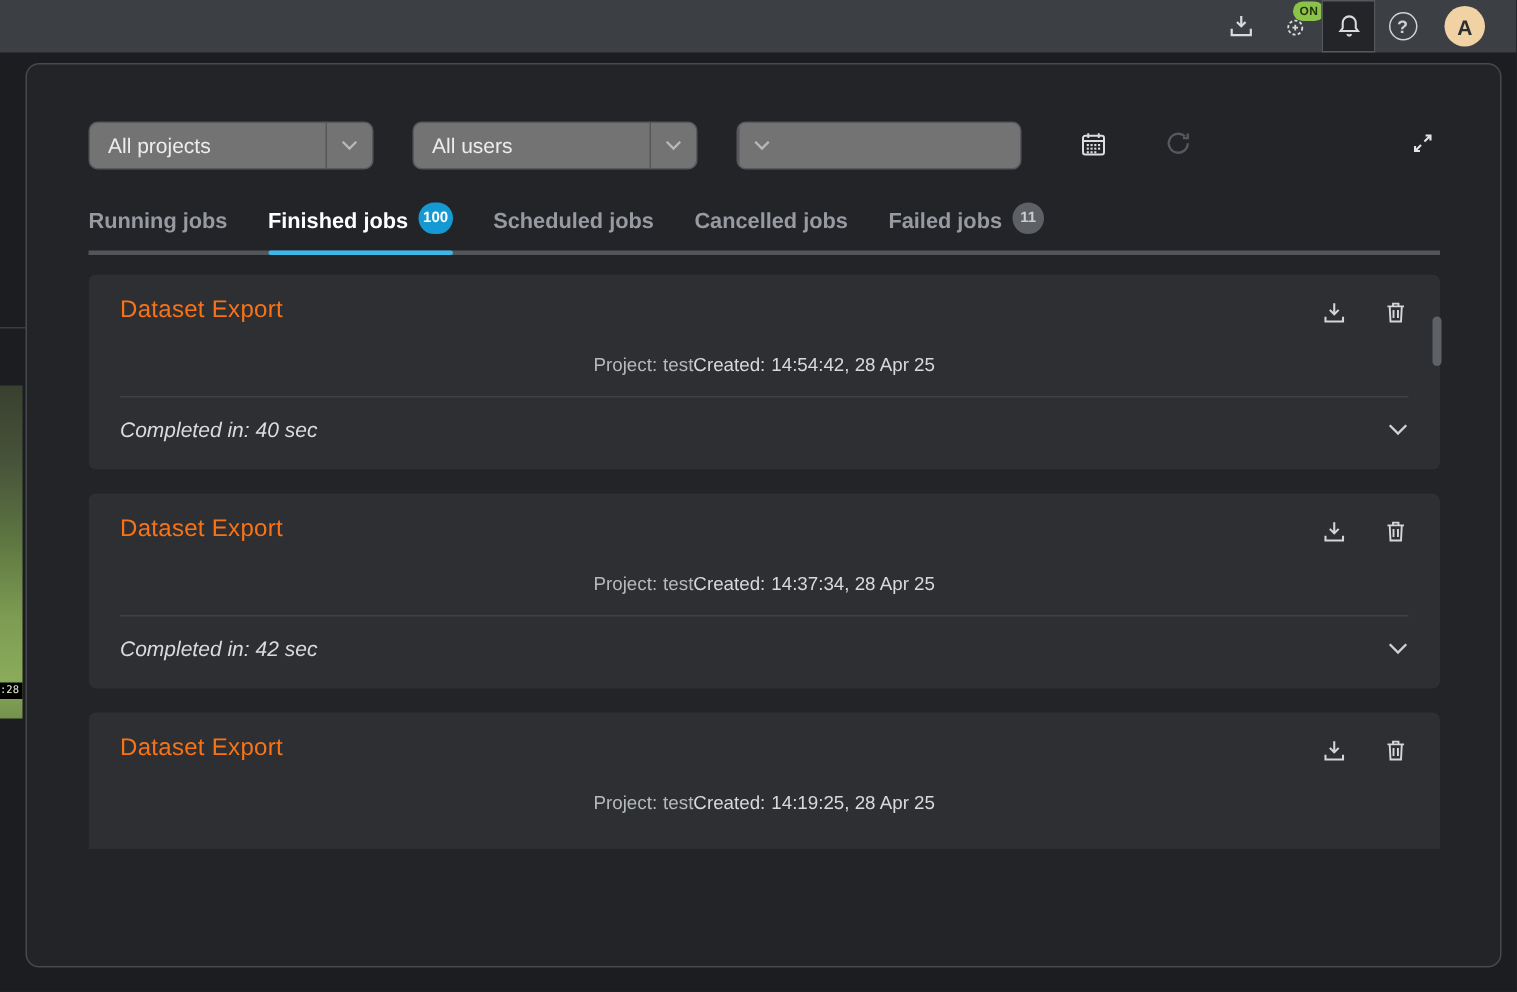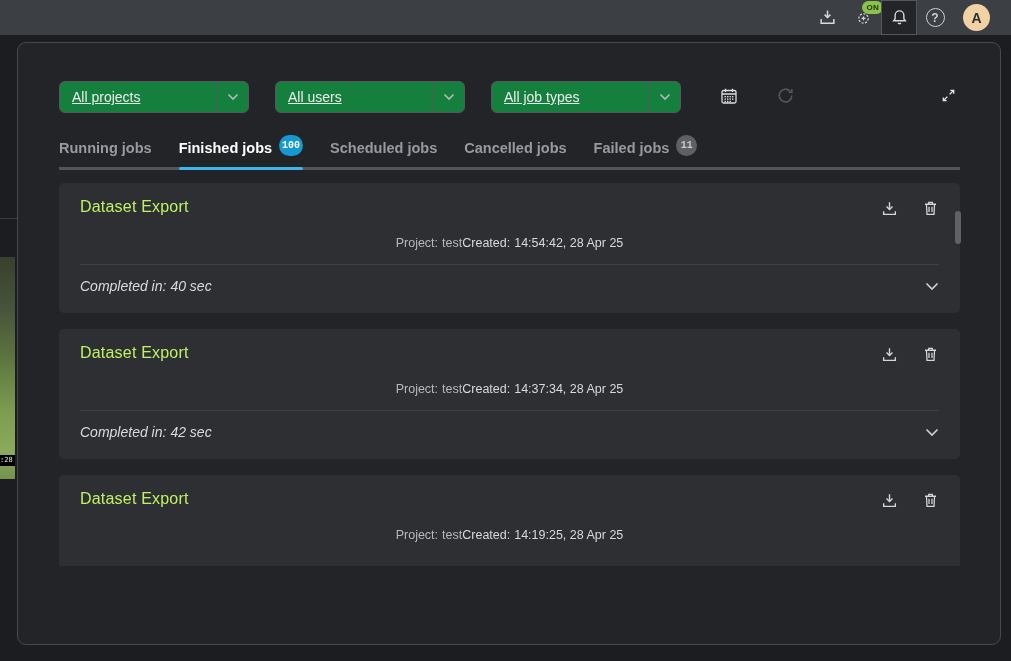--- a/index.html
+++ b/index.html
@@ -57,22 +57,22 @@
   .modal {
     position:absolute; left:17px; top:42px; width:984px; height:603px;
     background:#222428; border:1px solid #47494e; border-radius:9px;
     padding:38px 40px 0 41px; z-index:2;
   }
 
   
   .filters-row { display:flex; align-items:center; height:32px; }
   .dropdown {
     display:flex; align-items:stretch; width:190px; height:32px;
-    background:#15803d; border:1px solid #56585c; border-radius:6px;
-    margin-right:26px; cursor:pointer; overflow:hidden;text-decoration:underline;
+    background:#737373; border:1px solid #56585c; border-radius:6px;
+    margin-right:26px; cursor:pointer; overflow:hidden;
   }
   .dd-value {
     flex:1; display:flex; align-items:center; padding-left:12px;
     font-size:14px; color:#eceded; white-space:nowrap;
   }
   .dd-caret {
     width:31px; border-left:1px solid #56585c; display:flex;
     align-items:center; justify-content:center; color:#b6b8bb;
   }
   .icon-btn {
@@ -94,21 +94,21 @@
     white-space:nowrap;
   }
   .tab.active { color:#ffffff; }
   .tab.active::after {
     content:""; position:absolute; left:0; right:0; bottom:-3px; height:3px;
     background:#3db6e9; border-radius:2px;
   }
   .badge {
     min-width:21px; height:21px; padding:0 3px; border-radius:11px;
     display:flex; align-items:center; justify-content:center;
-    font-size:10px; font-weight:bold; color:#fff;font-family:Liberation Mono, monospace;
+    font-size:10px; font-weight:bold; color:#fff;
   }
   .badge-blue { background:#1499d3; }
   .badge-gray { background:#5d6065; color:#caccce; }
 
   
   .sort-row {
     margin-top:17px; display:flex; align-items:center; gap:12px;
     font-size:11.5px; font-weight:bold; letter-spacing:.9px; color:#85898f;
     cursor:pointer; height:16px;
   }
@@ -117,21 +117,21 @@
   
   .jobs-scroll {
     margin-top:13px; height:383px; overflow:hidden;
     display:flex; flex-direction:column; gap:16px;
   }
   .job-card {
     flex:none; height:130px; background:#2d2f33; border-radius:5px; overflow:hidden;
   }
   .card-top { padding:15px 21px 0; }
   .title-row { display:flex; align-items:flex-start; justify-content:space-between; height:25px; }
-  .job-title { font-size:16px; font-weight:normal; color:#bef264; letter-spacing:.2px; }
+  .job-title { font-size:16px; font-weight:normal; color:#f97316; letter-spacing:.2px; }
   .card-actions { display:flex; gap:24px; color:#d4d6d8; padding-top:2px; }
   .card-icon { background:none; border:none; color:inherit; cursor:pointer; width:17px; height:17px; padding:0; }
   .meta-row {
     display:flex; justify-content:center; align-items:center; margin-top:13px;
     font-size:12.5px;
   }
   .meta-project { color:#b6b9bc; }
   .meta-created { color:#d7d9da; }
   .lbl { margin-right:4px; }
   .card-footer {
@@ -204,21 +204,20 @@
     </div>
     <div class="dropdown">
       <span class="dd-value">All users</span>
       <span class="dd-caret">
         <svg width="12" height="8" viewBox="0 0 12 8" fill="none" stroke="currentColor" stroke-width="1.6">
             <path d="M1.5 1.5 6 6l4.5-4.5"></path>
           </svg>
       </span>
     </div>
     <div class="dropdown">
-      <span class="dd-value">All job types</span>
       <span class="dd-caret">
         <svg width="12" height="8" viewBox="0 0 12 8" fill="none" stroke="currentColor" stroke-width="1.6">
             <path d="M1.5 1.5 6 6l4.5-4.5"></path>
           </svg>
       </span>
     </div>
     <button class="icon-btn calendar-btn">
       <span>
         <svg width="18" height="18" viewBox="0 0 18 18" fill="none" stroke="currentColor" stroke-width="1.3">
           <rect x="2" y="3.5" width="14" height="12.5" rx="1.5"></rect>

